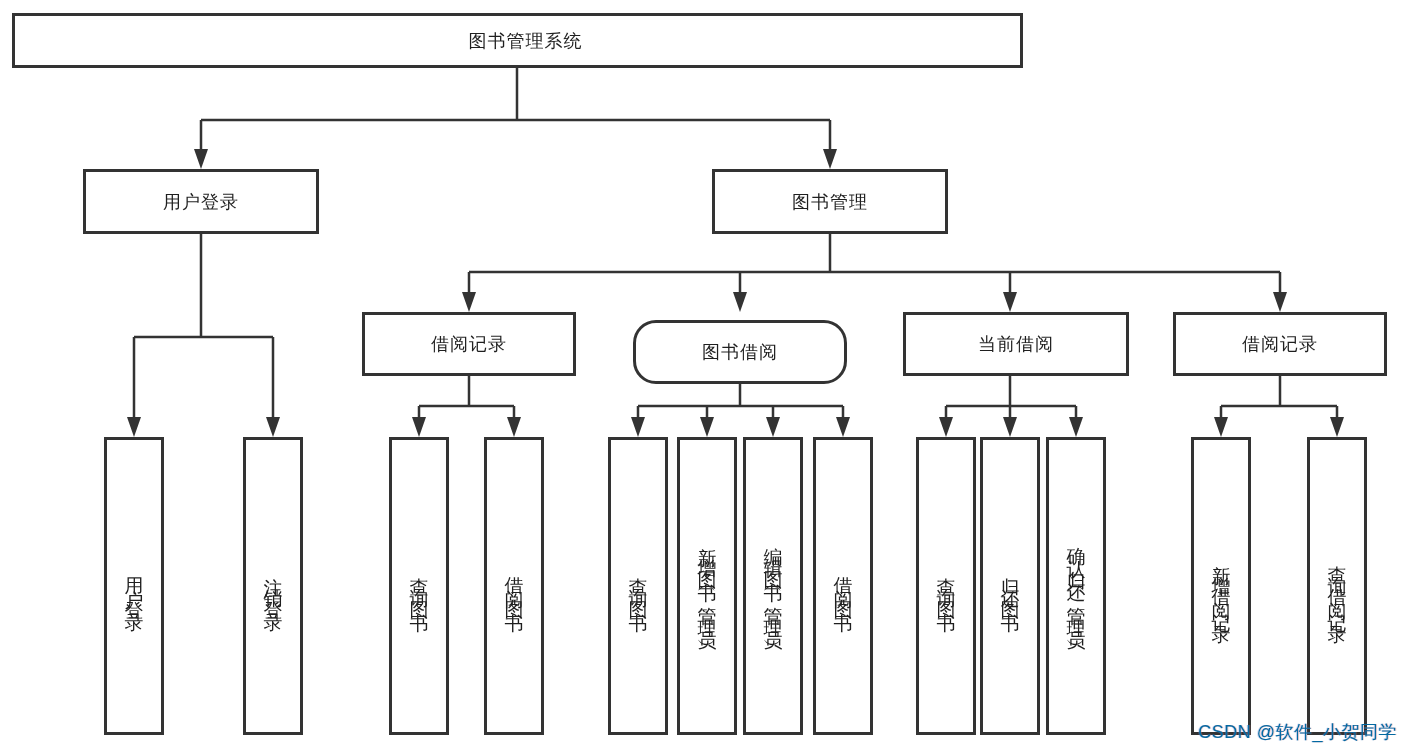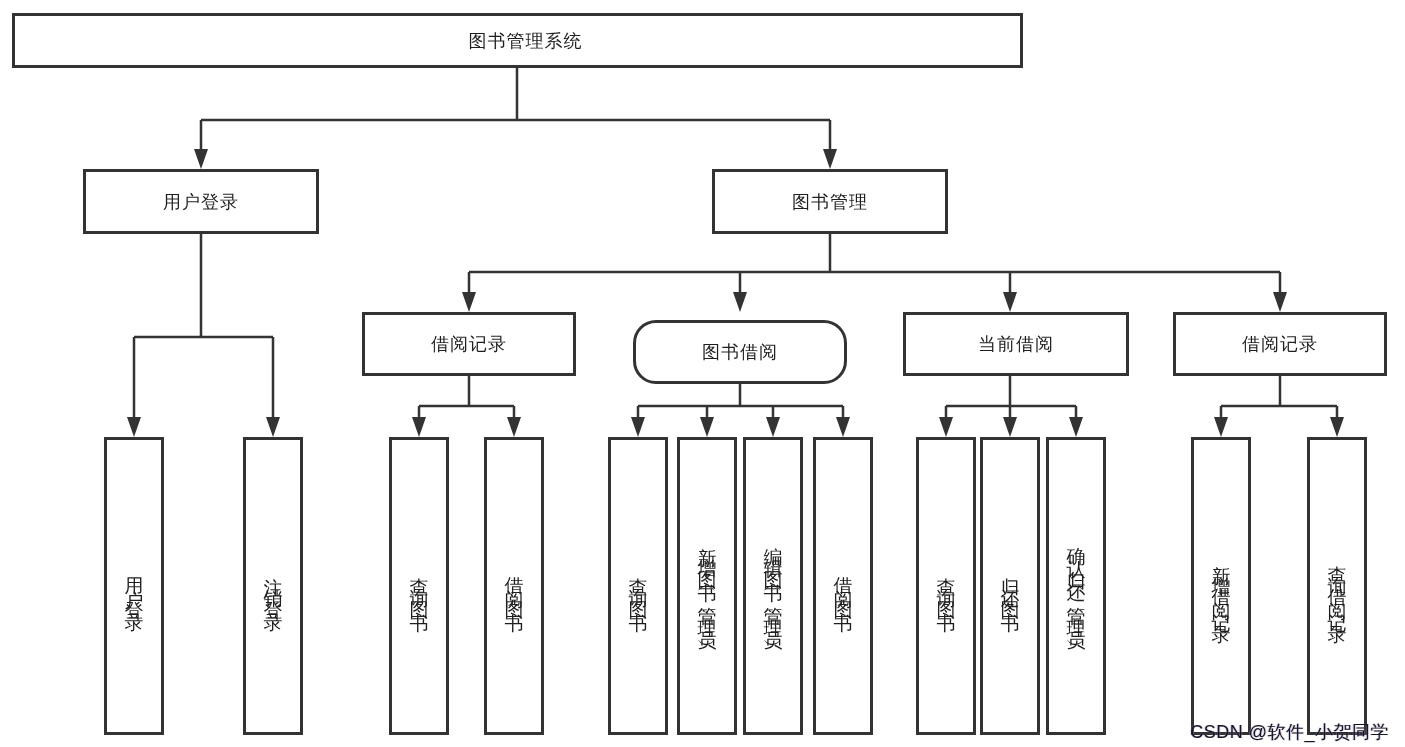--- a/index.html
+++ b/index.html
@@ -34,24 +34,24 @@
   .vbox span {
     writing-mode: vertical-rl;
     text-orientation: mixed;
     font-size: 19px;
     line-height: 1.05;
     letter-spacing: 12px;
     white-space: nowrap;
   }
   #watermark {
     position: absolute;
-    right: 16px;
+    right: 8px;
     bottom: 3px;
     font-size: 18px;
-    color: #0f172a;
+    color: #0369a1;
     letter-spacing: 0.5px;
     text-shadow: 1px 0 0 rgba(220,120,120,0.35), -1px 0 0 rgba(120,140,220,0.35);
     white-space: nowrap;
   }
 </style>
 </head>
 <body>
 
 <div id="canvas">
 

